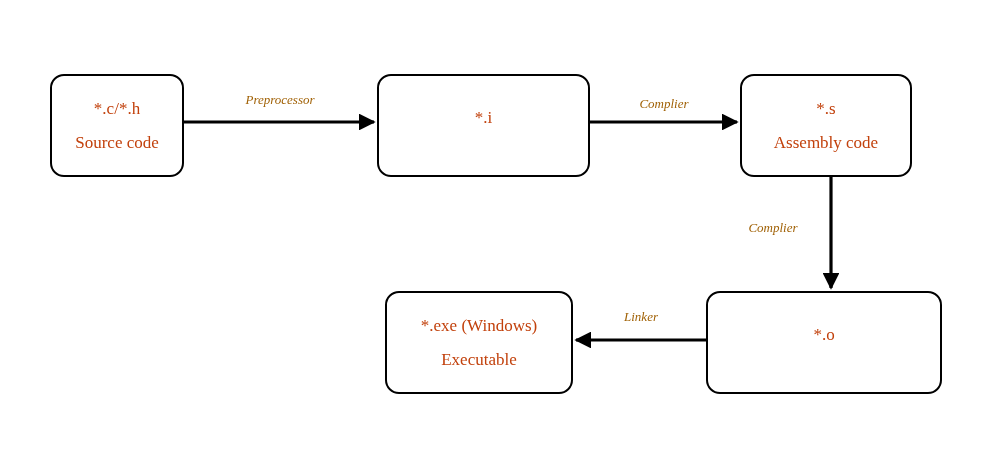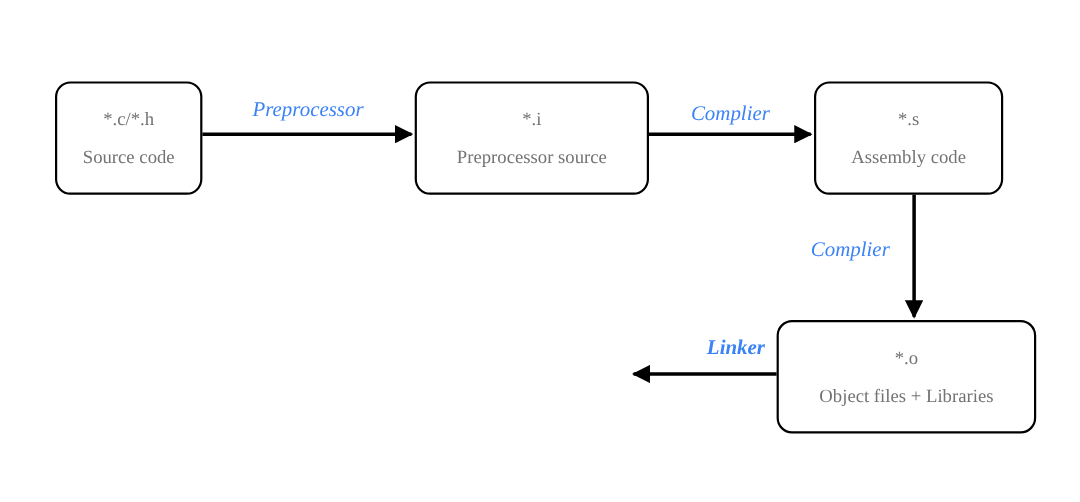--- a/index.html
+++ b/index.html
@@ -34,30 +34,30 @@
     flex-direction: column;
     align-items: center;
     justify-content: center;
     text-align: center;
     line-height: 1.0;
   }
   .node-line {
     display: block;
     font-family: "Liberation Serif", "DejaVu Serif", serif;
     font-size: 17px;
-    color: #737373;
+    color: #c2410c;
     white-space: nowrap;
   }
   .node-line.primary { margin-bottom: 17px; }
   .edge-label {
     position: absolute;
     font-family: "Liberation Serif", "DejaVu Serif", serif;
     font-style: italic;
-    font-size: 19px;
-    color: #3b82f6;
+    font-size: 13px;
+    color: #a16207;
     white-space: nowrap;
     transform: translate(-50%, -50%);
   }
 </style>
 </head>
 <body>
 
 <div id="canvas">
 
   <svg id="diagram-svg" viewBox="0 0 982 456" xmlns="http://www.w3.org/2000/svg">
@@ -76,35 +76,37 @@
     <line x1="706" y1="340" x2="576" y2="340" stroke="#000000" stroke-width="3.2" marker-end="url(#arrow-right)"></line>
   </svg>
 
   <div class="node-box" style="left:50px; top:74px; width:134px; height:103px;">
     <span class="node-line primary">*.c/*.h</span>
     <span class="node-line">Source code</span>
   </div>
 
   <div class="node-box" style="left:377px; top:74px; width:213px; height:103px;">
     <span class="node-line primary">*.i</span>
-    <span class="node-line">Preprocessor source</span>
   </div>
 
   <div class="node-box" style="left:740px; top:74px; width:172px; height:103px;">
     <span class="node-line primary">*.s</span>
     <span class="node-line">Assembly code</span>
   </div>
 
+  <div class="node-box" style="left:385px; top:291px; width:188px; height:103px;">
+    <span class="node-line primary">*.exe (Windows)</span>
+    <span class="node-line">Executable</span>
+  </div>
 
   <div class="node-box" style="left:706px; top:291px; width:236px; height:103px;">
     <span class="node-line primary">*.o</span>
-    <span class="node-line">Object files + Libraries</span>
   </div>
 
   <span class="edge-label" style="left:280px; top:100px;">Preprocessor</span>
 
   <span class="edge-label" style="left:664px; top:104px;">Complier</span>
 
   <span class="edge-label" style="left:773px; top:228px;">Complier</span>
 
-  <span class="edge-label" style="left:669px; top:317px;font-weight:bold;">Linker</span>
+  <span class="edge-label" style="left:641px; top:317px;">Linker</span>
 
 </div>
 
 </body></html>

